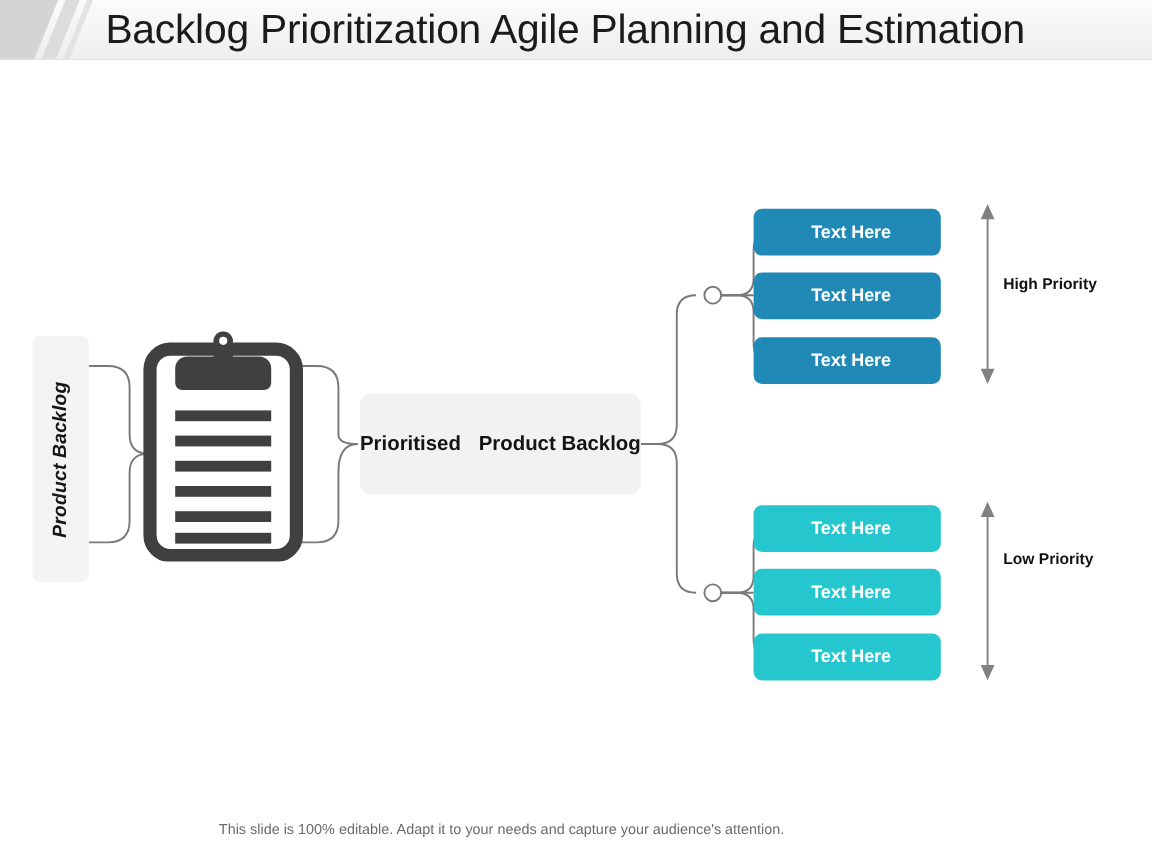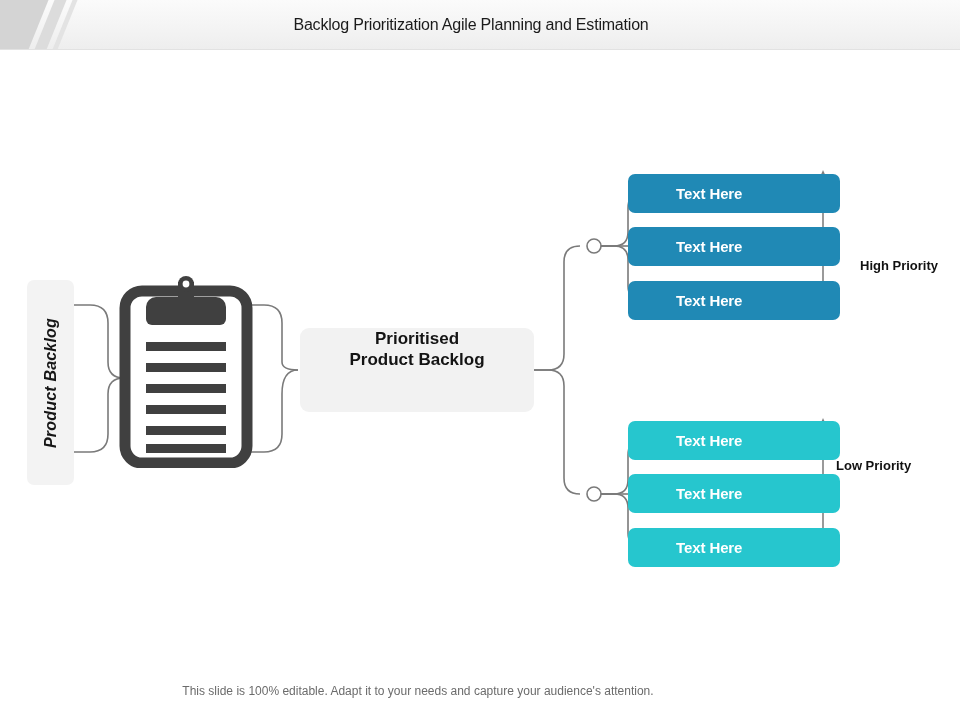--- a/index.html
+++ b/index.html
@@ -23,21 +23,21 @@
     background:#d9d9d9;
     transform:skewX(-22deg);
   }
   .slash.s1 { left:-24px; width:62px; background:#d4d4d4; }
   .slash.s2 { left:44px;  width:12px; background:#dcdcdc; }
   .slash.s3 { left:62px;  width:5px;  background:#e3e3e3; }
 
   .slide-title {
     position:absolute; left:0; top:0; width:924px; height:50px;
     display:flex; align-items:center; justify-content:center;
-    font-size:16px; font-weight:400; color:#1b1b1b;
+    font-size:34px; font-weight:400; color:#1b1b1b;
     letter-spacing:-0.2px; white-space:nowrap;
     padding-left:18px;
   }
 
   
   .left-label {
     position:absolute; left:27px; top:280px; width:47px; height:205px;
     background:#f3f3f3; border-radius:7px;
   }
   .left-label .txt {
@@ -48,31 +48,31 @@
     letter-spacing:0.2px;
   }
 
   
   .clipboard { position:absolute; left:118px; top:276px; width:136px; height:192px; }
 
   
   .center-box {
     position:absolute; left:300px; top:328px; width:234px; height:84px;
     background:#f2f2f2; border-radius:9px;
-    display:flex; flex-direction:column; align-items:center; justify-content:flex-start;
+    display:flex; flex-direction:row; align-items:center; justify-content:space-between;
     line-height:1.26;
   }
   .center-box .line { font-size:17px; font-weight:bold; color:#141414; white-space:nowrap; }
 
   
   .connectors { position:absolute; left:0; top:0; width:960px; height:720px; pointer-events:none; }
 
   
   .item-box {
-    position:absolute; left:628px; width:212px; height:39px;
+    position:absolute; left:628px; width:156px; height:39px;
     border-radius:7px;
     display:flex; align-items:center;
     padding-left:48px;
     color:#ffffff; font-size:15px; font-weight:bold;
     letter-spacing:-0.1px;
     text-align:right;
   }
 
   
   .prio-label {
@@ -161,18 +161,18 @@
   </div>
 
   <div class="item-box" style="top:174px;background:#2089b5;">Text Here</div>
   <div class="item-box" style="top:227px;background:#2089b5;">Text Here</div>
   <div class="item-box" style="top:281px;background:#2089b5;">Text Here</div>
 
   <div class="item-box" style="top:421px;background:#26c6ce;">Text Here</div>
   <div class="item-box" style="top:474px;background:#26c6ce;">Text Here</div>
   <div class="item-box" style="top:528px;background:#26c6ce;">Text Here</div>
 
-  <div class="prio-label" style="top:258px;margin-left:24px;">High Priority</div>
+  <div class="prio-label" style="top:229px;">High Priority</div>
   <div class="prio-label" style="top:458px;">Low Priority</div>
 
   <div class="footer">This slide is 100% editable. Adapt it to your needs and capture your audience's attention.</div>
 
 </div>
 
 </body></html>

